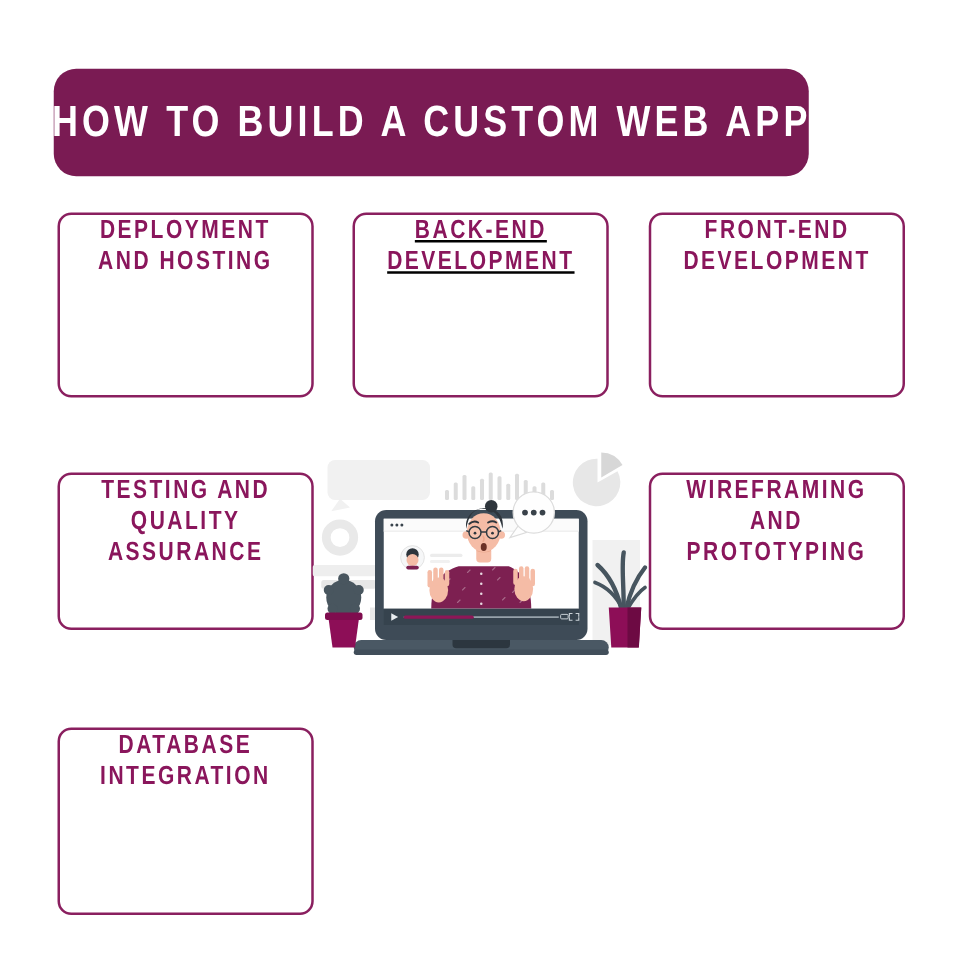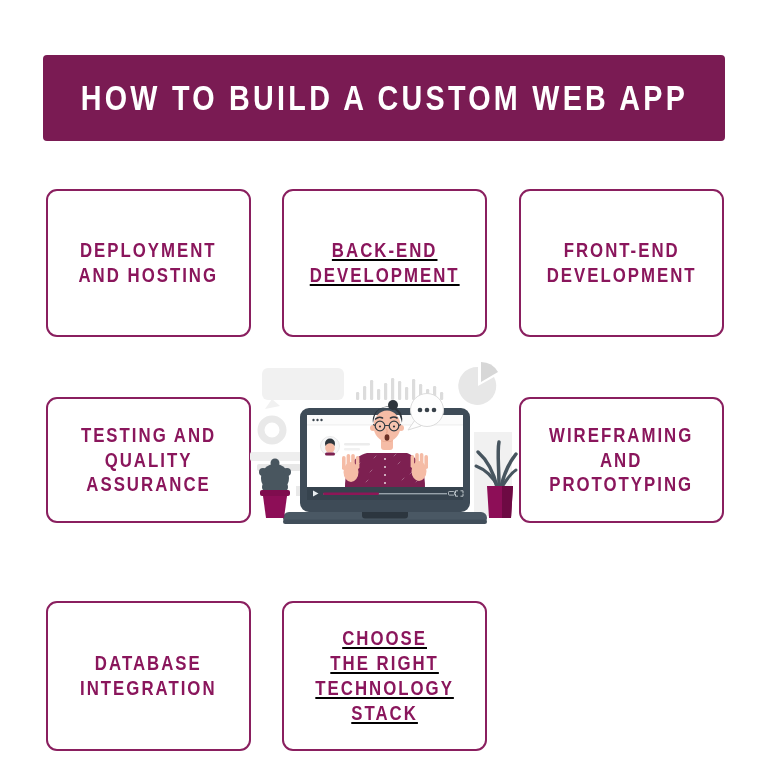--- a/index.html
+++ b/index.html
@@ -1,23 +1,23 @@
 <!DOCTYPE html>
 <html><head>
 <meta charset="utf-8">
 <style>
   html,body{margin:0;padding:0;background:#fff;}
   .page{position:relative;width:768px;height:768px;background:#ffffff;overflow:hidden;
         font-family:"Liberation Sans",sans-serif;}
-  .banner{position:absolute;left:43px;top:55px;width:682px;height:86px;background:#7a1b53;
-          border-radius:4px;display:flex;align-items:center;justify-content:center;text-align:center;}
+  .banner{position:absolute;left:43px;top:55px;width:604px;height:86px;background:#7a1b53;
+          border-radius:18px;display:flex;align-items:center;justify-content:center;text-align:center;}
   .banner-title{color:#ffffff;font-weight:700;font-size:35px;letter-spacing:4px;
                 transform:scaleX(0.82);white-space:nowrap;margin:0;}
   .box{position:absolute;width:205px;border:2.5px solid #8a1f5f;border-radius:11px;background:#fff;
-       display:flex;align-items:center;justify-content:center;text-align:center;box-sizing:border-box;margin-top:19px;}
+       display:flex;align-items:flex-start;justify-content:center;text-align:center;box-sizing:border-box;}
   .box-label{color:#8a165c;font-weight:700;font-size:21px;line-height:1.18;letter-spacing:2.5px;
              transform:scaleX(0.8);white-space:pre-line;}
   .r1{top:170px;height:148px;}
   .r2{top:378px;height:126px;}
   .r3{top:582px;height:150px;}
   .c1{left:46px;}
   .c2{left:282px;text-decoration:underline;}
   .c3{left:519px;}
   .illus{position:absolute;left:250px;top:360px;width:268px;height:175px;}
 </style>
@@ -50,26 +50,20 @@
   </div>
   <div class="box r2 c3">
     <span class="box-label">WIREFRAMING
 AND
 PROTOTYPING</span>
   </div>
 
   <div class="box r3 c1">
     <span class="box-label">DATABASE
 INTEGRATION</span>
-  </div>
-  <div class="box r3 c2">
-    <span class="box-label">CHOOSE
-THE RIGHT
-TECHNOLOGY
-STACK</span>
   </div>
 
   <svg class="illus" viewBox="0 0 268 175">
     <defs>
       <clipPath id="manClip">
           <rect x="57" y="18" width="156" height="109"></rect>
         </clipPath>
     </defs>
 
     <g>

